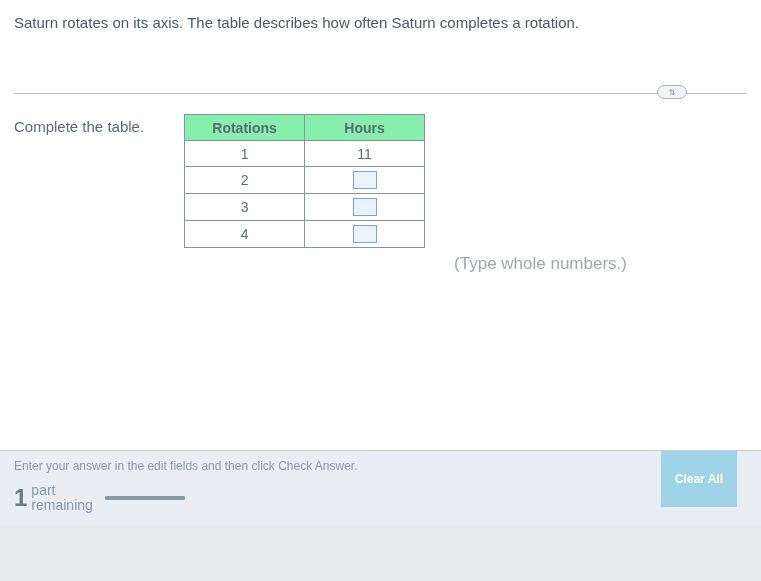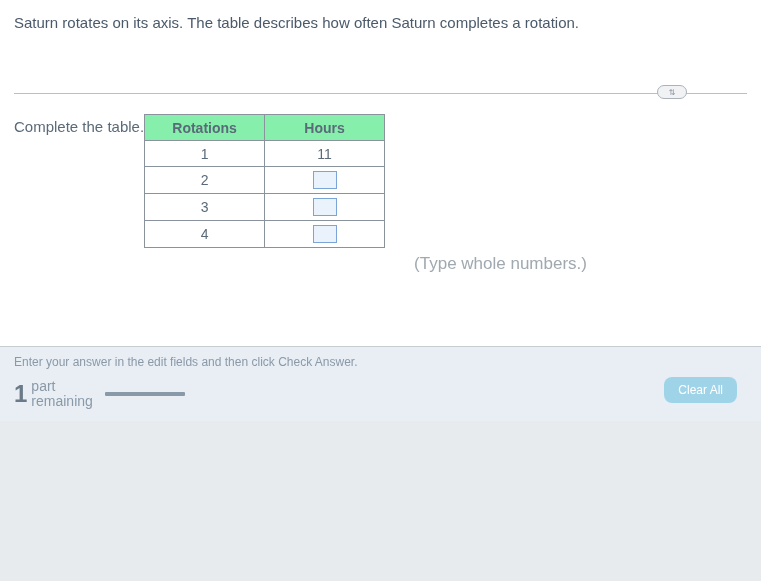--- a/index.html
+++ b/index.html
@@ -8,21 +8,21 @@
       background: #e8ebed;
       width: 761px;
       height: 581px;
       overflow: hidden;
       position: relative;
     }
     .content-area {
       background: #fff;
       margin: 0;
       padding: 12px 14px;
-      height: 346px;
+      height: 450px;
       position: relative;
     }
     .question-text {
       color: #4a5a6a;
       font-size: 15px;
       line-height: 1.4;
       margin-bottom: 24px;
     }
     .hr-line {
       border: none;
@@ -41,20 +41,21 @@
       background: #f0f2f4;
       display: flex;
       align-items: center;
       justify-content: center;
       font-size: 8px;
       color: #8a939b;
     }
     .table-section {
       display: flex;
       align-items: flex-start;
+      gap: 40px;
       margin-top: 10px;
     }
     .table-label {
       color: #5a6a78;
       font-size: 15px;
       padding-top: 4px;
     }
     .data-table {
       border-collapse: collapse;
       border: 1px solid #8a939b;
@@ -121,24 +122,25 @@
       margin-left: 8px;
       border-radius: 1px;
     }
     .clear-button {
       position: absolute;
       right: 24px;
       bottom: 18px;
       background: #9fd4e8;
       color: #fff;
       border: none;
-      padding: 6px 14px;
+      padding: 21px 14px;
       font-size: 12px;
-      border-radius: 8px;
+      border-radius: 0;
       cursor: pointer;
+      font-weight: bold;
     }
   </style>
 </head>
 <body>
 
 <div class="content-area">
   <div class="question-text">
     <span>Saturn rotates on its axis. The table describes how often Saturn completes a rotation.</span><br>
   </div>
 

